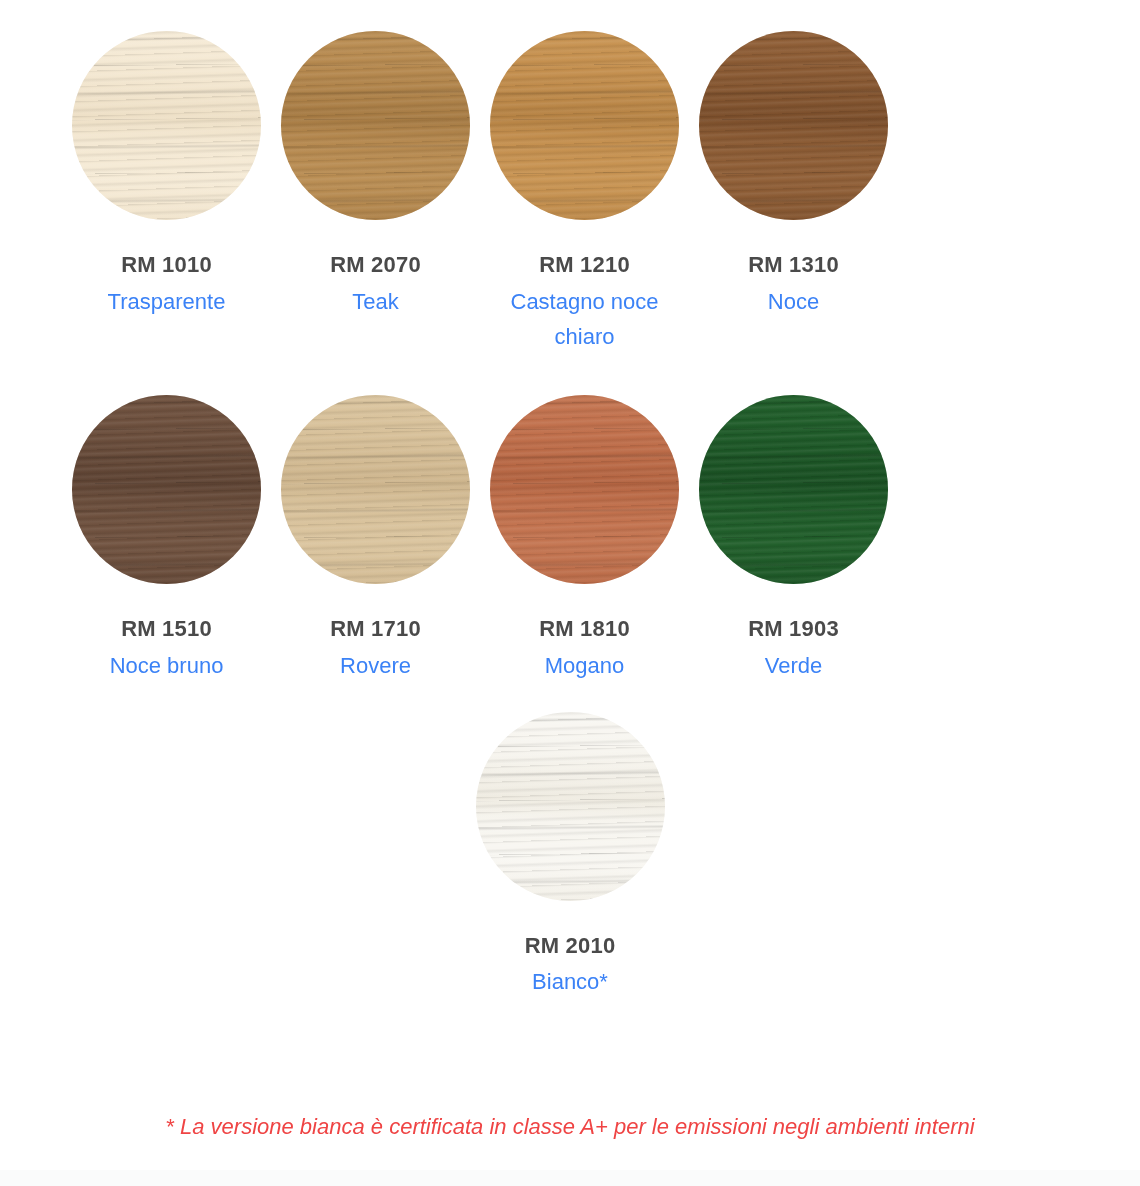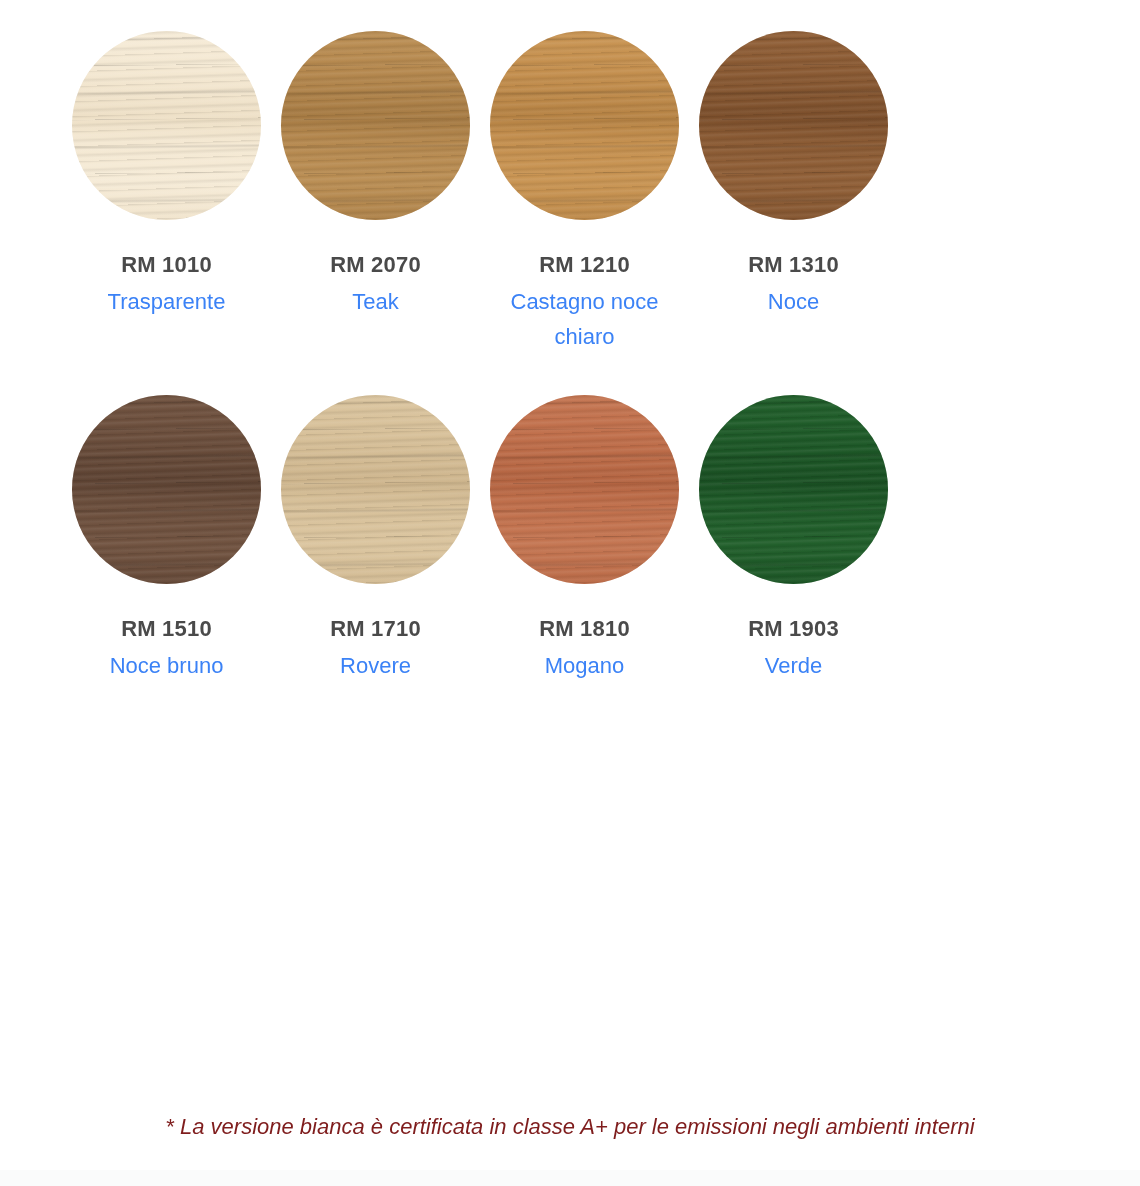--- a/index.html
+++ b/index.html
@@ -129,21 +129,21 @@
   }
 
   .footnote {
     position: absolute;
     left: 0;
     right: 0;
     top: 1112px;
     text-align: center;
     font-style: italic;
     font-size: 22px;
-    color: #7f1d1d;
+    color: #ef4444;
     line-height: 1.4;
   }
 </style>
 </head>
 <body>
 
 <div class="page">
 
   <div class="grid-row row-1">
     <div class="swatch-cell">
@@ -232,17 +232,30 @@
           <div class="grain-c" style="background-image: linear-gradient(181deg, rgba(46, 115, 55, 0.333) 0%, rgba(30, 90, 40, 0) 26%, rgba(18, 63, 26, 0.4) 47%, rgba(30, 90, 40, 0) 57%, rgba(46, 115, 55, 0.2) 74%, rgba(18, 63, 26, 0.333) 100%);"></div>
           <div class="grain-a"></div>
           <div class="grain-b"></div>
         </div>
       </div>
       <div class="code">RM 1903</div>
       <div class="name">Verde</div>
     </div>
   </div>
 
+  <div class="grid-row row-3">
+    <div class="swatch-cell">
+      <div class="disc-wrap">
+        <div class="disc" style="background-color: rgb(247, 245, 239);">
+          <div class="grain-c" style="background-image: linear-gradient(181deg, rgba(255, 255, 255, 0.333) 0%, rgba(247, 245, 239, 0) 26%, rgba(227, 221, 205, 0.4) 47%, rgba(247, 245, 239, 0) 57%, rgba(255, 255, 255, 0.2) 74%, rgba(227, 221, 205, 0.333) 100%);"></div>
+          <div class="grain-a"></div>
+          <div class="grain-b"></div>
+        </div>
+      </div>
+      <div class="code">RM 2010</div>
+      <div class="name">Bianco*</div>
+    </div>
+  </div>
 
   <div class="footnote">* La versione bianca è certificata in classe A+ per le emissioni negli ambienti interni</div>
 
   <div class="bottom-band"></div>
 </div>
 
 </body></html>

